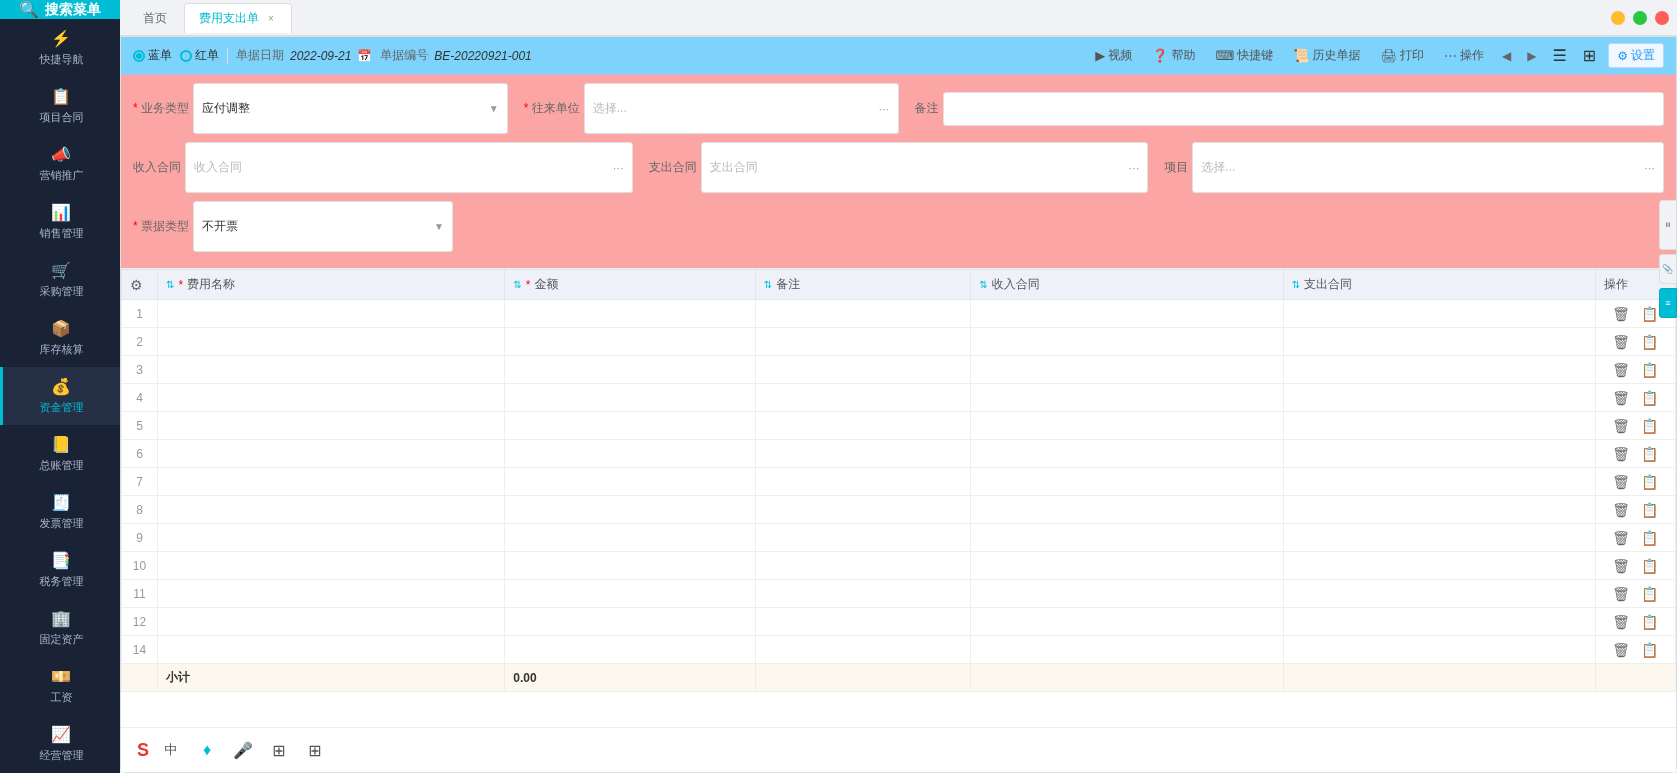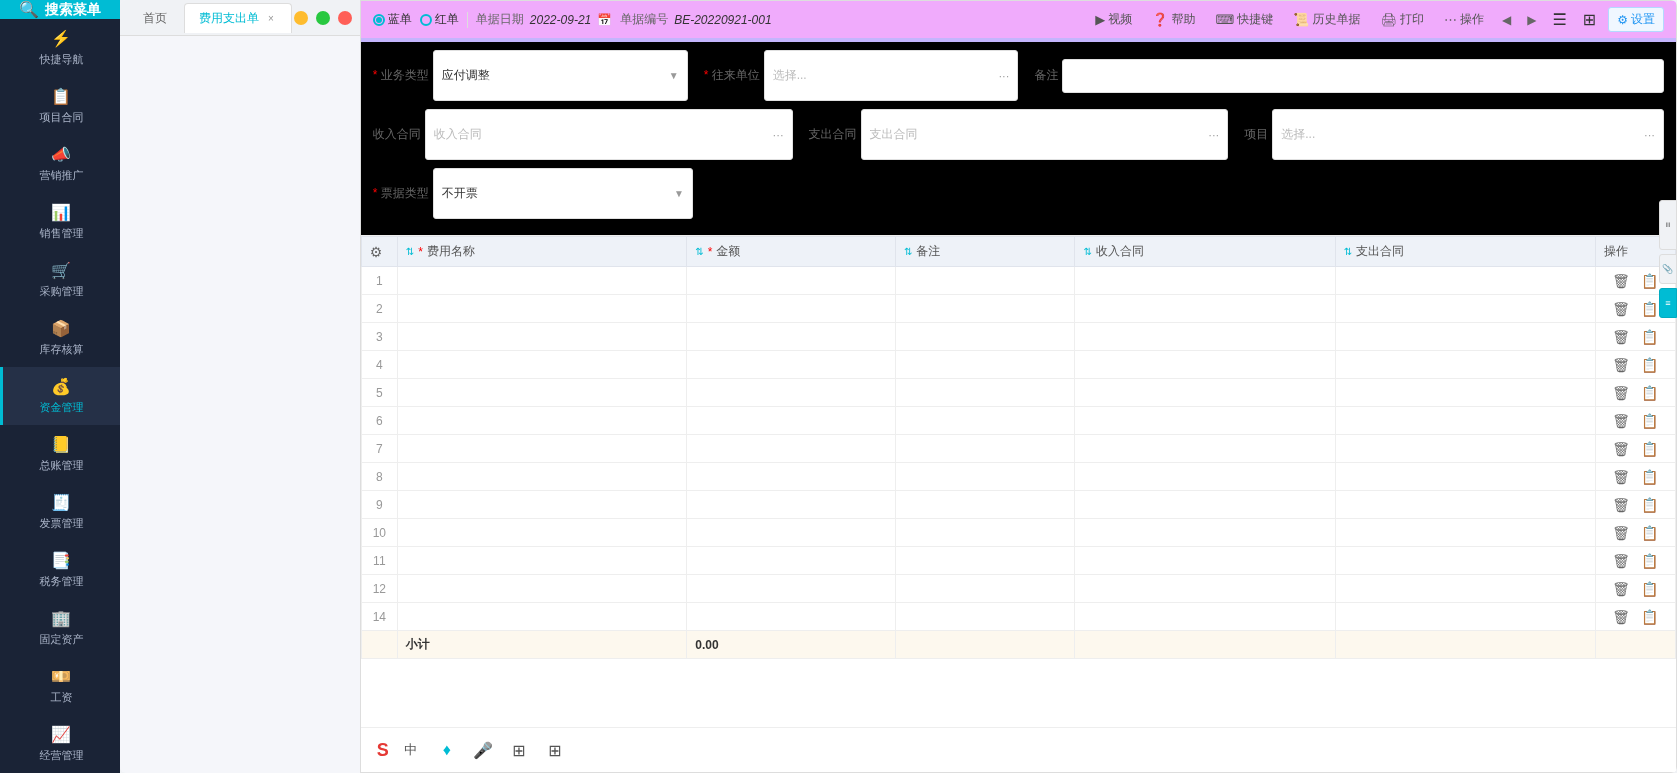--- a/index.html
+++ b/index.html
@@ -43,21 +43,21 @@
       border-left: 3px solid transparent;
       transition: all 0.2s;
     }
     .sidebar-item.active { background: #253047; color: #00bcd4; border-left-color: #00bcd4; }
     .sidebar-item-icon { font-size: 16px; }
 
     
     .main-content {
       flex: 1;
       display: flex;
-      flex-direction: row;
+      flex-direction: column;
       background: #f5f6fa;
       overflow: hidden;
       border-radius: 6px;
     }
 
     
     .modal-window {
       flex: 1;
       background: #fff;
       display: flex;
@@ -120,22 +120,22 @@
     }
     .window-btn.close { background: #ff5f57; }
     .window-btn.minimize { background: #febc2e; }
     .window-btn.maximize { background: #28c840; }
 
     
     .toolbar {
       display: flex;
       align-items: center;
       padding: 6px 12px;
-      background: #f0abfc;
-      border-bottom: 4px solid #c4b5fd;
+      background: #7dd3fc;
+      border-bottom: 1px solid #c4b5fd;
       gap: 8px;
       flex-wrap: wrap;
     }
     .toolbar-group {
       display: flex;
       align-items: center;
       gap: 6px;
     }
     .radio-group {
       display: flex;
@@ -189,21 +189,21 @@
       border-radius: 3px;
       cursor: pointer;
       font-size: 12px;
       display: flex;
       align-items: center;
       gap: 3px;
     }
 
     
     .form-area {
-      background: #000000;
+      background: #fca5a5;
       padding: 8px 12px;
       border-bottom: 1px solid #eee;
     }
     .form-row {
       display: flex;
       align-items: center;
       gap: 16px;
       margin-bottom: 8px;
     }
     .form-field {

